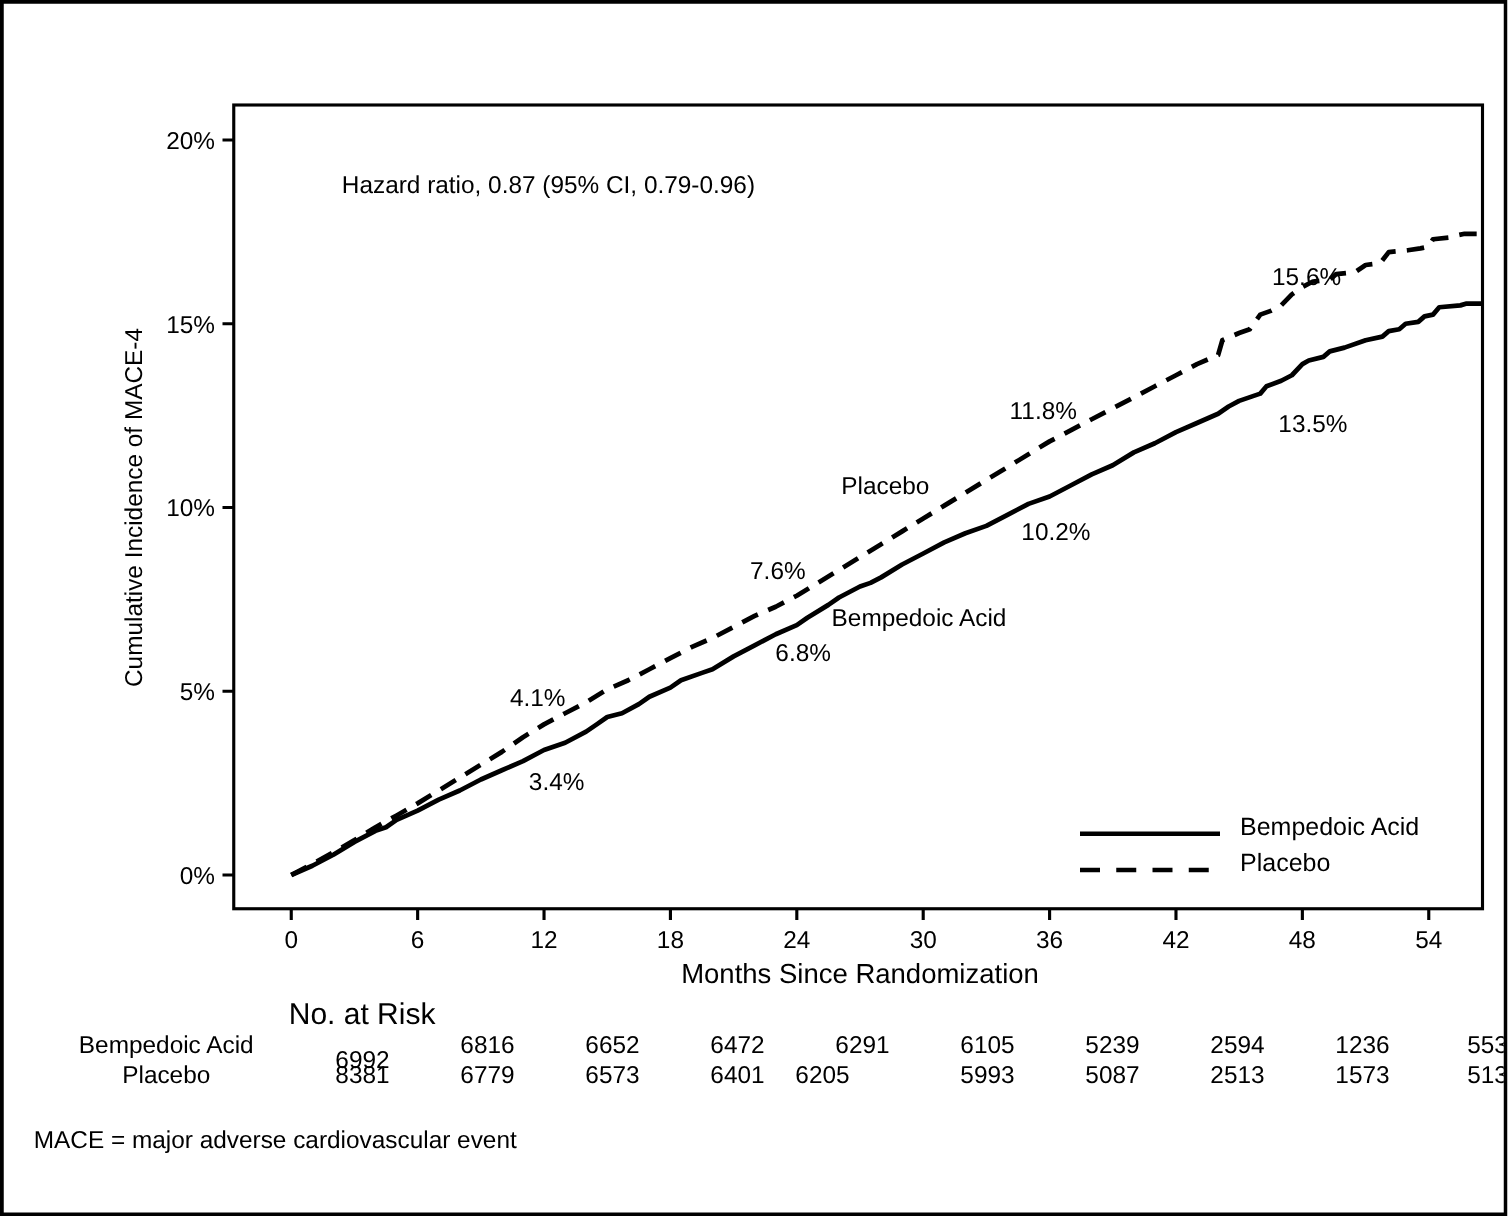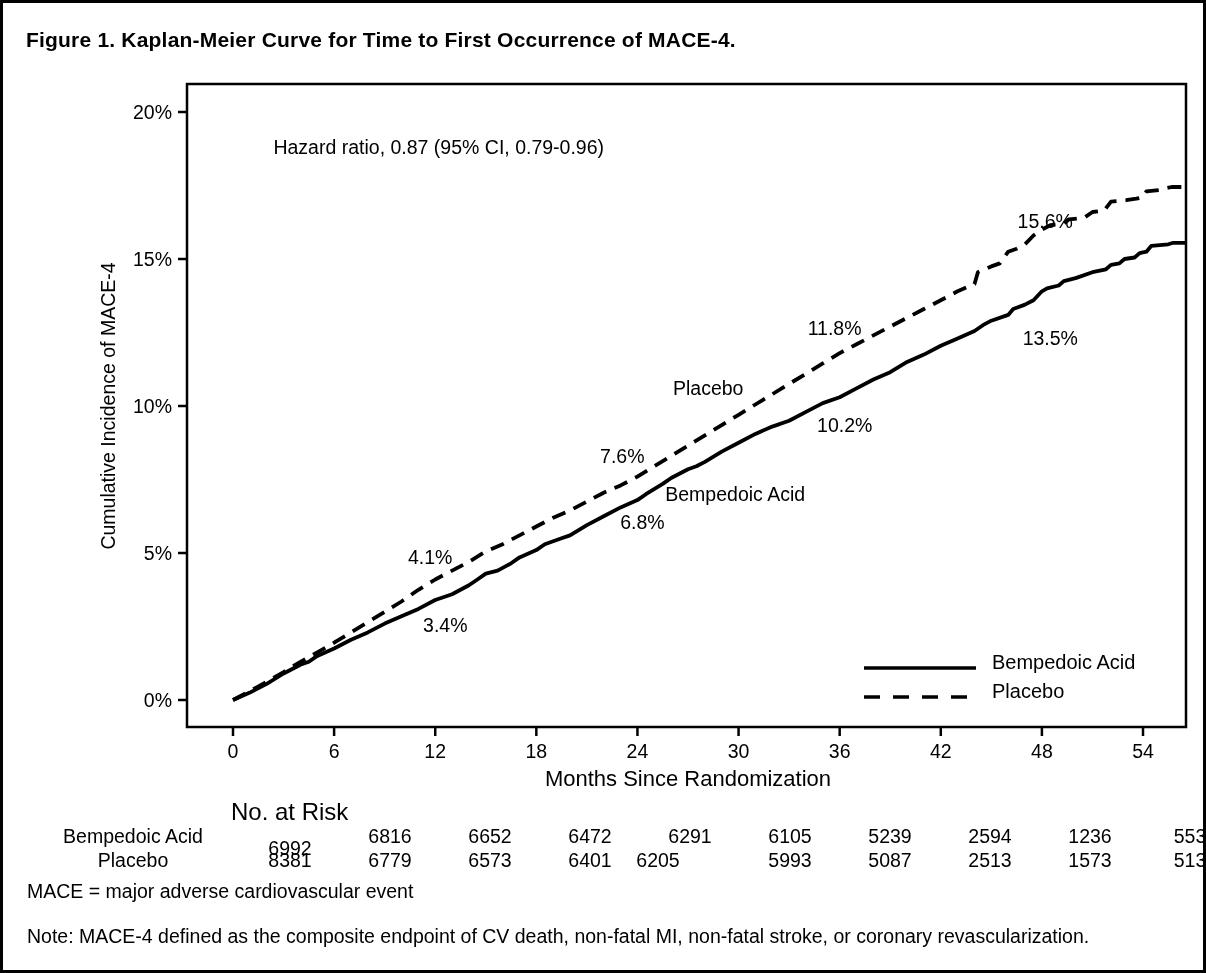--- a/index.html
+++ b/index.html
@@ -18,21 +18,20 @@
   .risk-header { left:228px; top:795px; font-size:24px; }
   .risk-row-label { width:240px; left:10px; text-align:center; font-size:19.5px; line-height:24px; }
   .risk-count { position:absolute; width:100px; text-align:center; font-size:19.5px; line-height:24px; }
   .footnote { left:24px; font-size:19.5px; line-height:24px; white-space:nowrap; }
 </style>
 </head>
 <body>
 
 <div class="figure">
 
-  <div class="abs fig-title">Figure 1. Kaplan-Meier Curve for Time to First Occurrence of MACE-4.</div>
 
   <svg id="plot-svg" class="abs" width="1206" height="973" viewBox="0 0 1206 973">
       <rect x="184" y="81" width="999" height="643" fill="none" stroke="#000000" stroke-width="2.5"></rect>
       <line x1="175" y1="697" x2="184" y2="697" stroke="#000000" stroke-width="2.5"></line>
       <text x="169" y="704" text-anchor="end">0%</text>
       <line x1="175" y1="550" x2="184" y2="550" stroke="#000000" stroke-width="2.5"></line>
       <text x="169" y="557" text-anchor="end">5%</text>
       <line x1="175" y1="403" x2="184" y2="403" stroke="#000000" stroke-width="2.5"></line>
       <text x="169" y="410" text-anchor="end">10%</text>
       <line x1="175" y1="256" x2="184" y2="256" stroke="#000000" stroke-width="2.5"></line>
@@ -109,16 +108,15 @@
       <span class="risk-count" style="left: 437px; top: 845px;">6573</span>
       <span class="risk-count" style="left: 537px; top: 845px;">6401</span>
       <span class="risk-count" style="left: 605px; top: 845px;">6205</span>
       <span class="risk-count" style="left: 737px; top: 845px;">5993</span>
       <span class="risk-count" style="left: 837px; top: 845px;">5087</span>
       <span class="risk-count" style="left: 937px; top: 845px;">2513</span>
       <span class="risk-count" style="left: 1037px; top: 845px;">1573</span>
       <span class="risk-count" style="left: 1137px; top: 845px;">513</span>
     </div>
 
-  <div class="abs footnote" style="top:876px;">MACE = major adverse cardiovascular event</div>
-  <div class="abs footnote" style="top:921px;">Note: MACE-4 defined as the composite endpoint of CV death, non-fatal MI, non-fatal stroke, or coronary revascularization.</div>
+  <div class="abs footnote" style="top:897px;">MACE = major adverse cardiovascular event</div>
 
 </div>
 
 </body></html>

